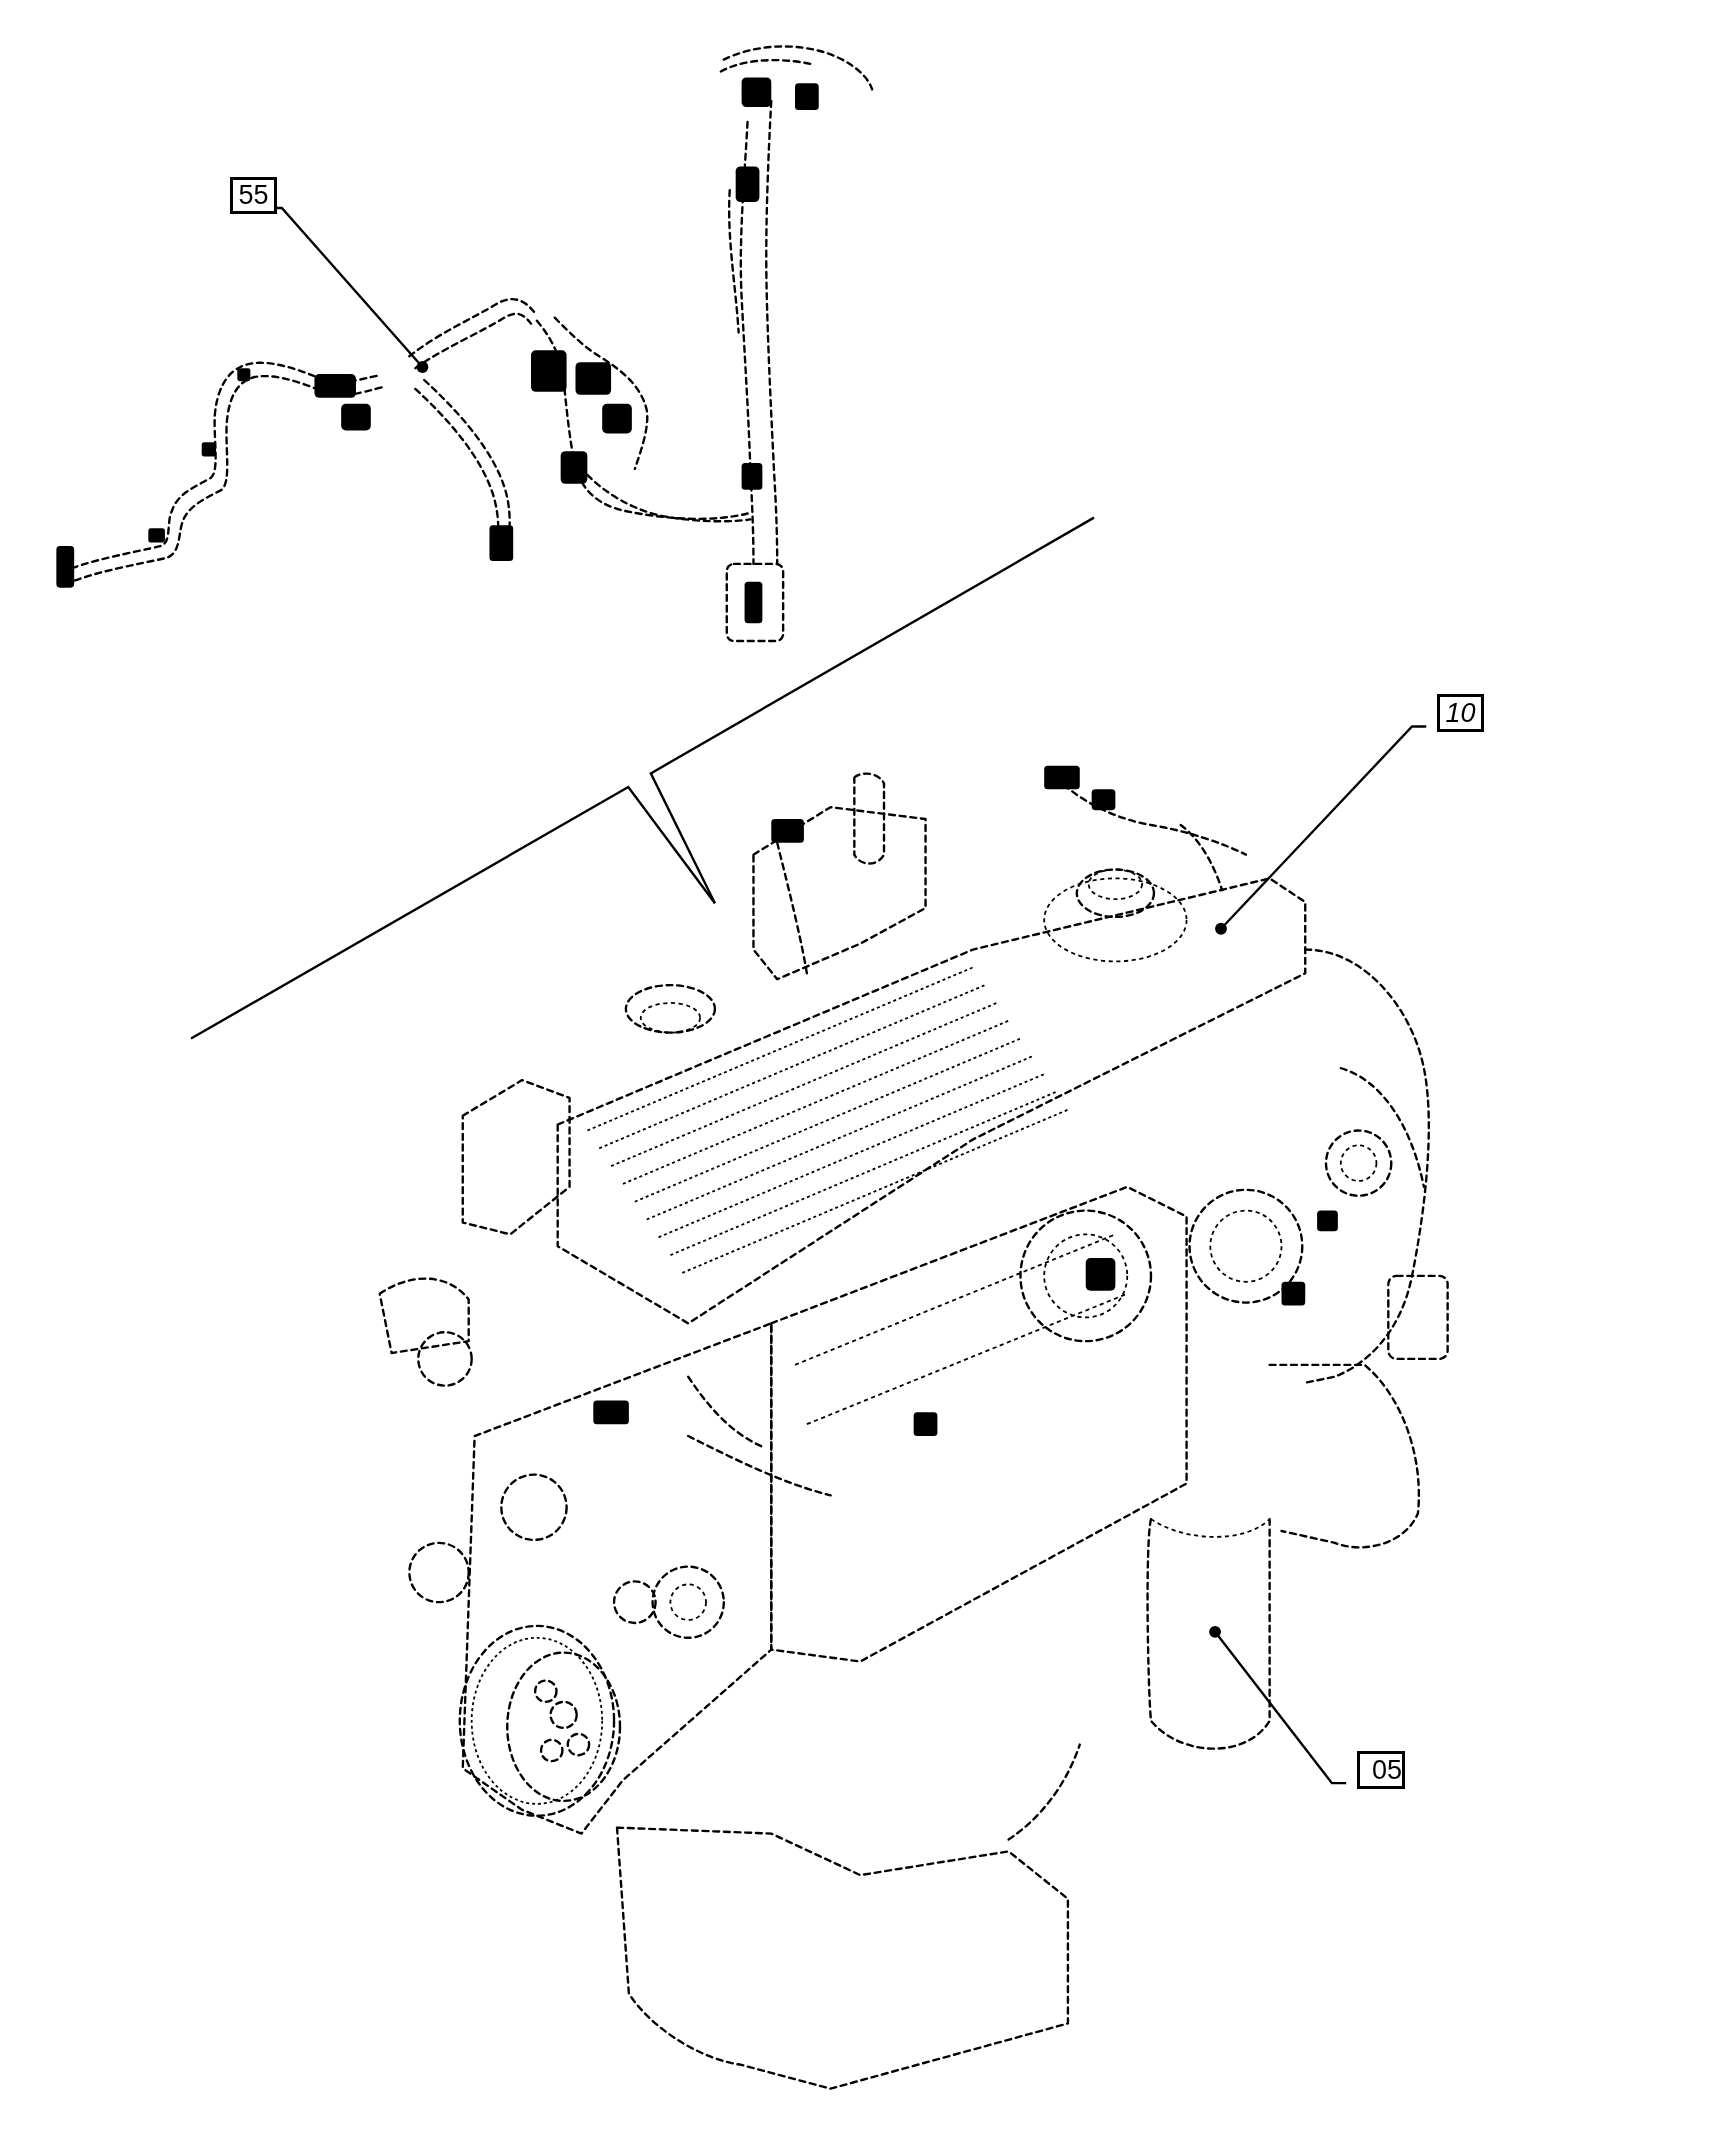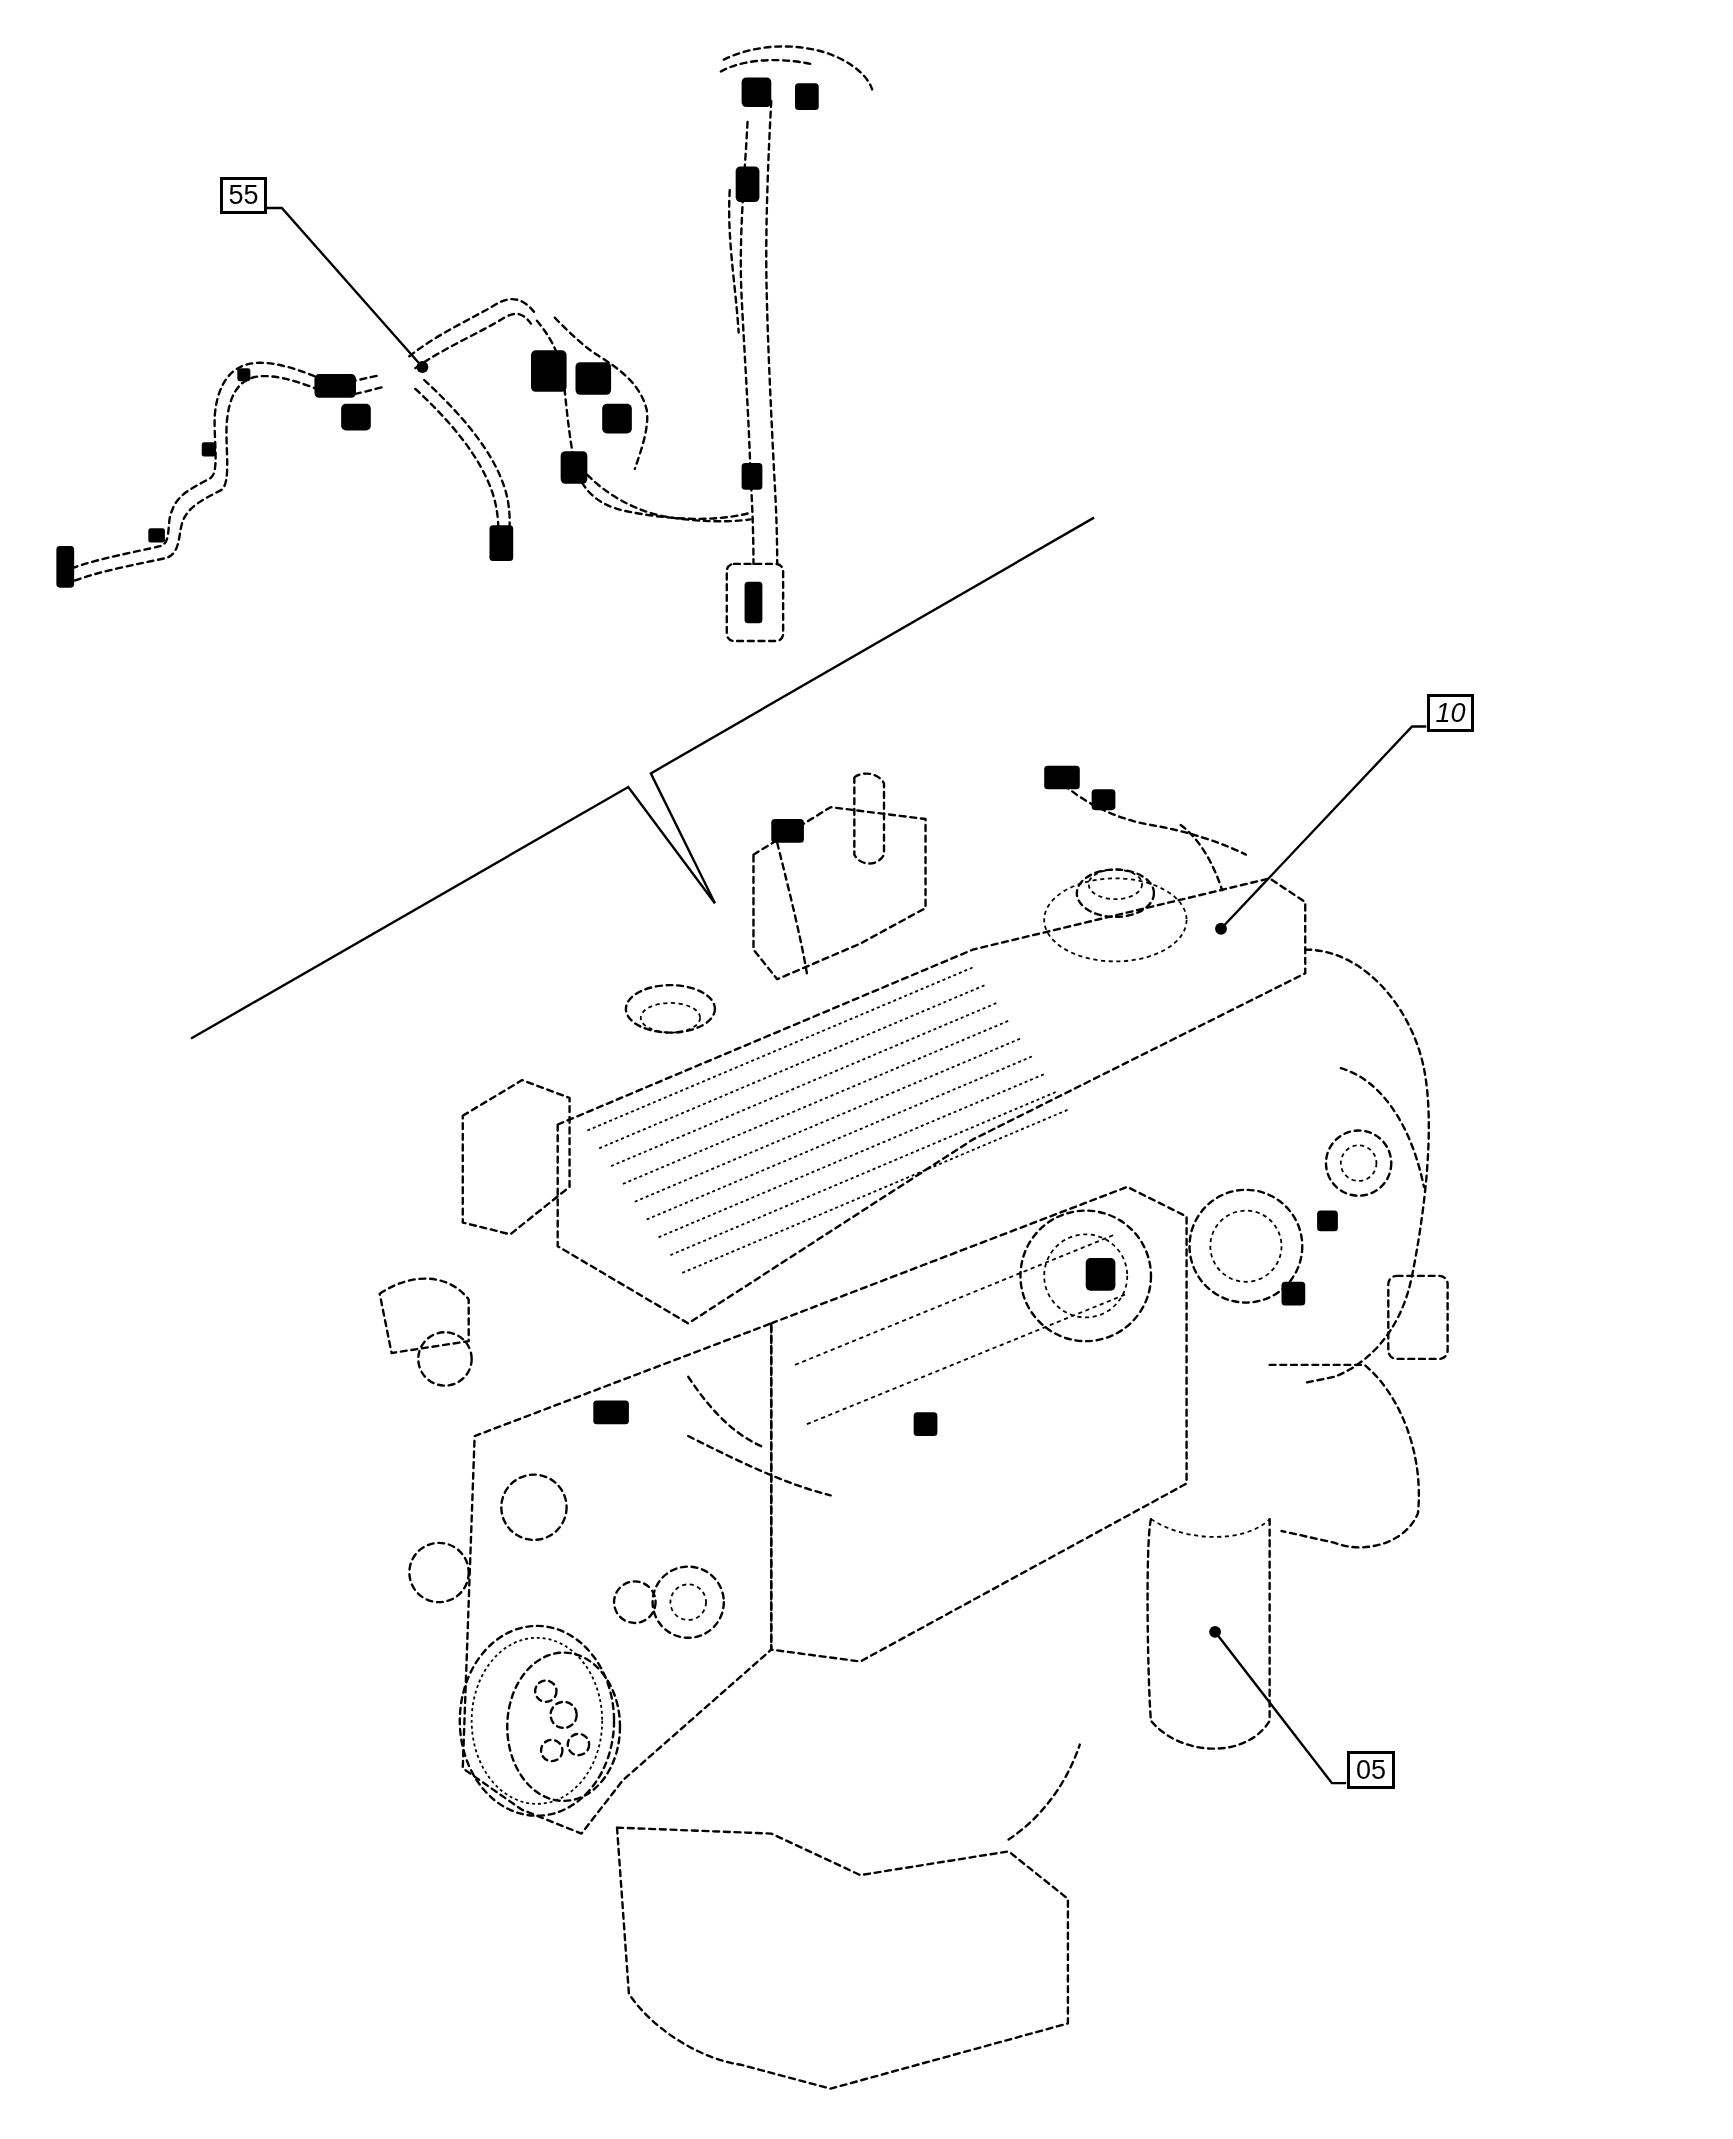--- a/index.html
+++ b/index.html
@@ -3,21 +3,21 @@
 <meta charset="utf-8">
 <style>
   html, body { margin: 0; padding: 0; background: #ffffff; }
   body { width: 1733px; height: 2140px; position: relative; overflow: hidden; font-family: "Liberation Sans", sans-serif; }
   svg { position: absolute; left: 0; top: 0; }
   .d { fill: none; stroke: #000; stroke-width: 4; stroke-dasharray: 10 8; stroke-linecap: round; stroke-linejoin: round; }
   .dt { fill: none; stroke: #000; stroke-width: 3; stroke-dasharray: 7 6; }
   .solid { fill: none; stroke: #000; stroke-width: 4; }
   .dense { fill: none; stroke: #000; stroke-width: 3; stroke-dasharray: 5 5; }
   .blob { fill: #000; }
-  .callout { position: absolute; border: 3px solid #000; background: #fff; box-sizing: border-box; display: flex; align-items: center; justify-content: center; font-size: 27px; color: #000; line-height: 1; }
+  .callout { position: absolute; border: 3px solid #000; background: #fff; box-sizing: border-box; display: flex; align-items: center; justify-content: center; font-size: 27px; color: #000; line-height: 1; margin-left: 10px; }
 </style>
 </head>
 <body>
 
 <svg width="1733" height="2140" viewBox="0 0 2921 3606">
 
   <g>
 
     <path class="d" d="M105,965 C140,945 230,930 270,920 C290,915 280,880 290,860 C300,830 330,820 355,805 C370,795 360,740 362,700 C365,660 380,630 405,618 C440,600 500,620 545,640 C575,650 600,640 640,632"></path>
     <path class="d" d="M110,985 C150,965 235,950 280,940 C305,932 300,900 308,878 C318,852 345,840 372,826 C390,815 380,760 382,715 C385,672 398,648 420,638 C450,625 505,642 545,660 C578,672 605,662 645,652"></path>
@@ -164,16 +164,16 @@
 </svg>
 
 <div class="callout" style="left:220px; top:177px; width:47px; height:37px;">
   <span>55</span>
 </div>
 
 <div class="callout" style="left:1427px; top:694px; width:47px; height:38px;font-style:italic;">
   <span>10</span>
 </div>
 
-<div class="callout" style="left:1347px; top:1751px; width:48px; height:38px;">
+<div class="callout" style="left:1347px; top:1751px; width:48px; height:38px;justify-content:flex-end;">
   <span>05</span>
 </div>
 
 
 </body></html>

